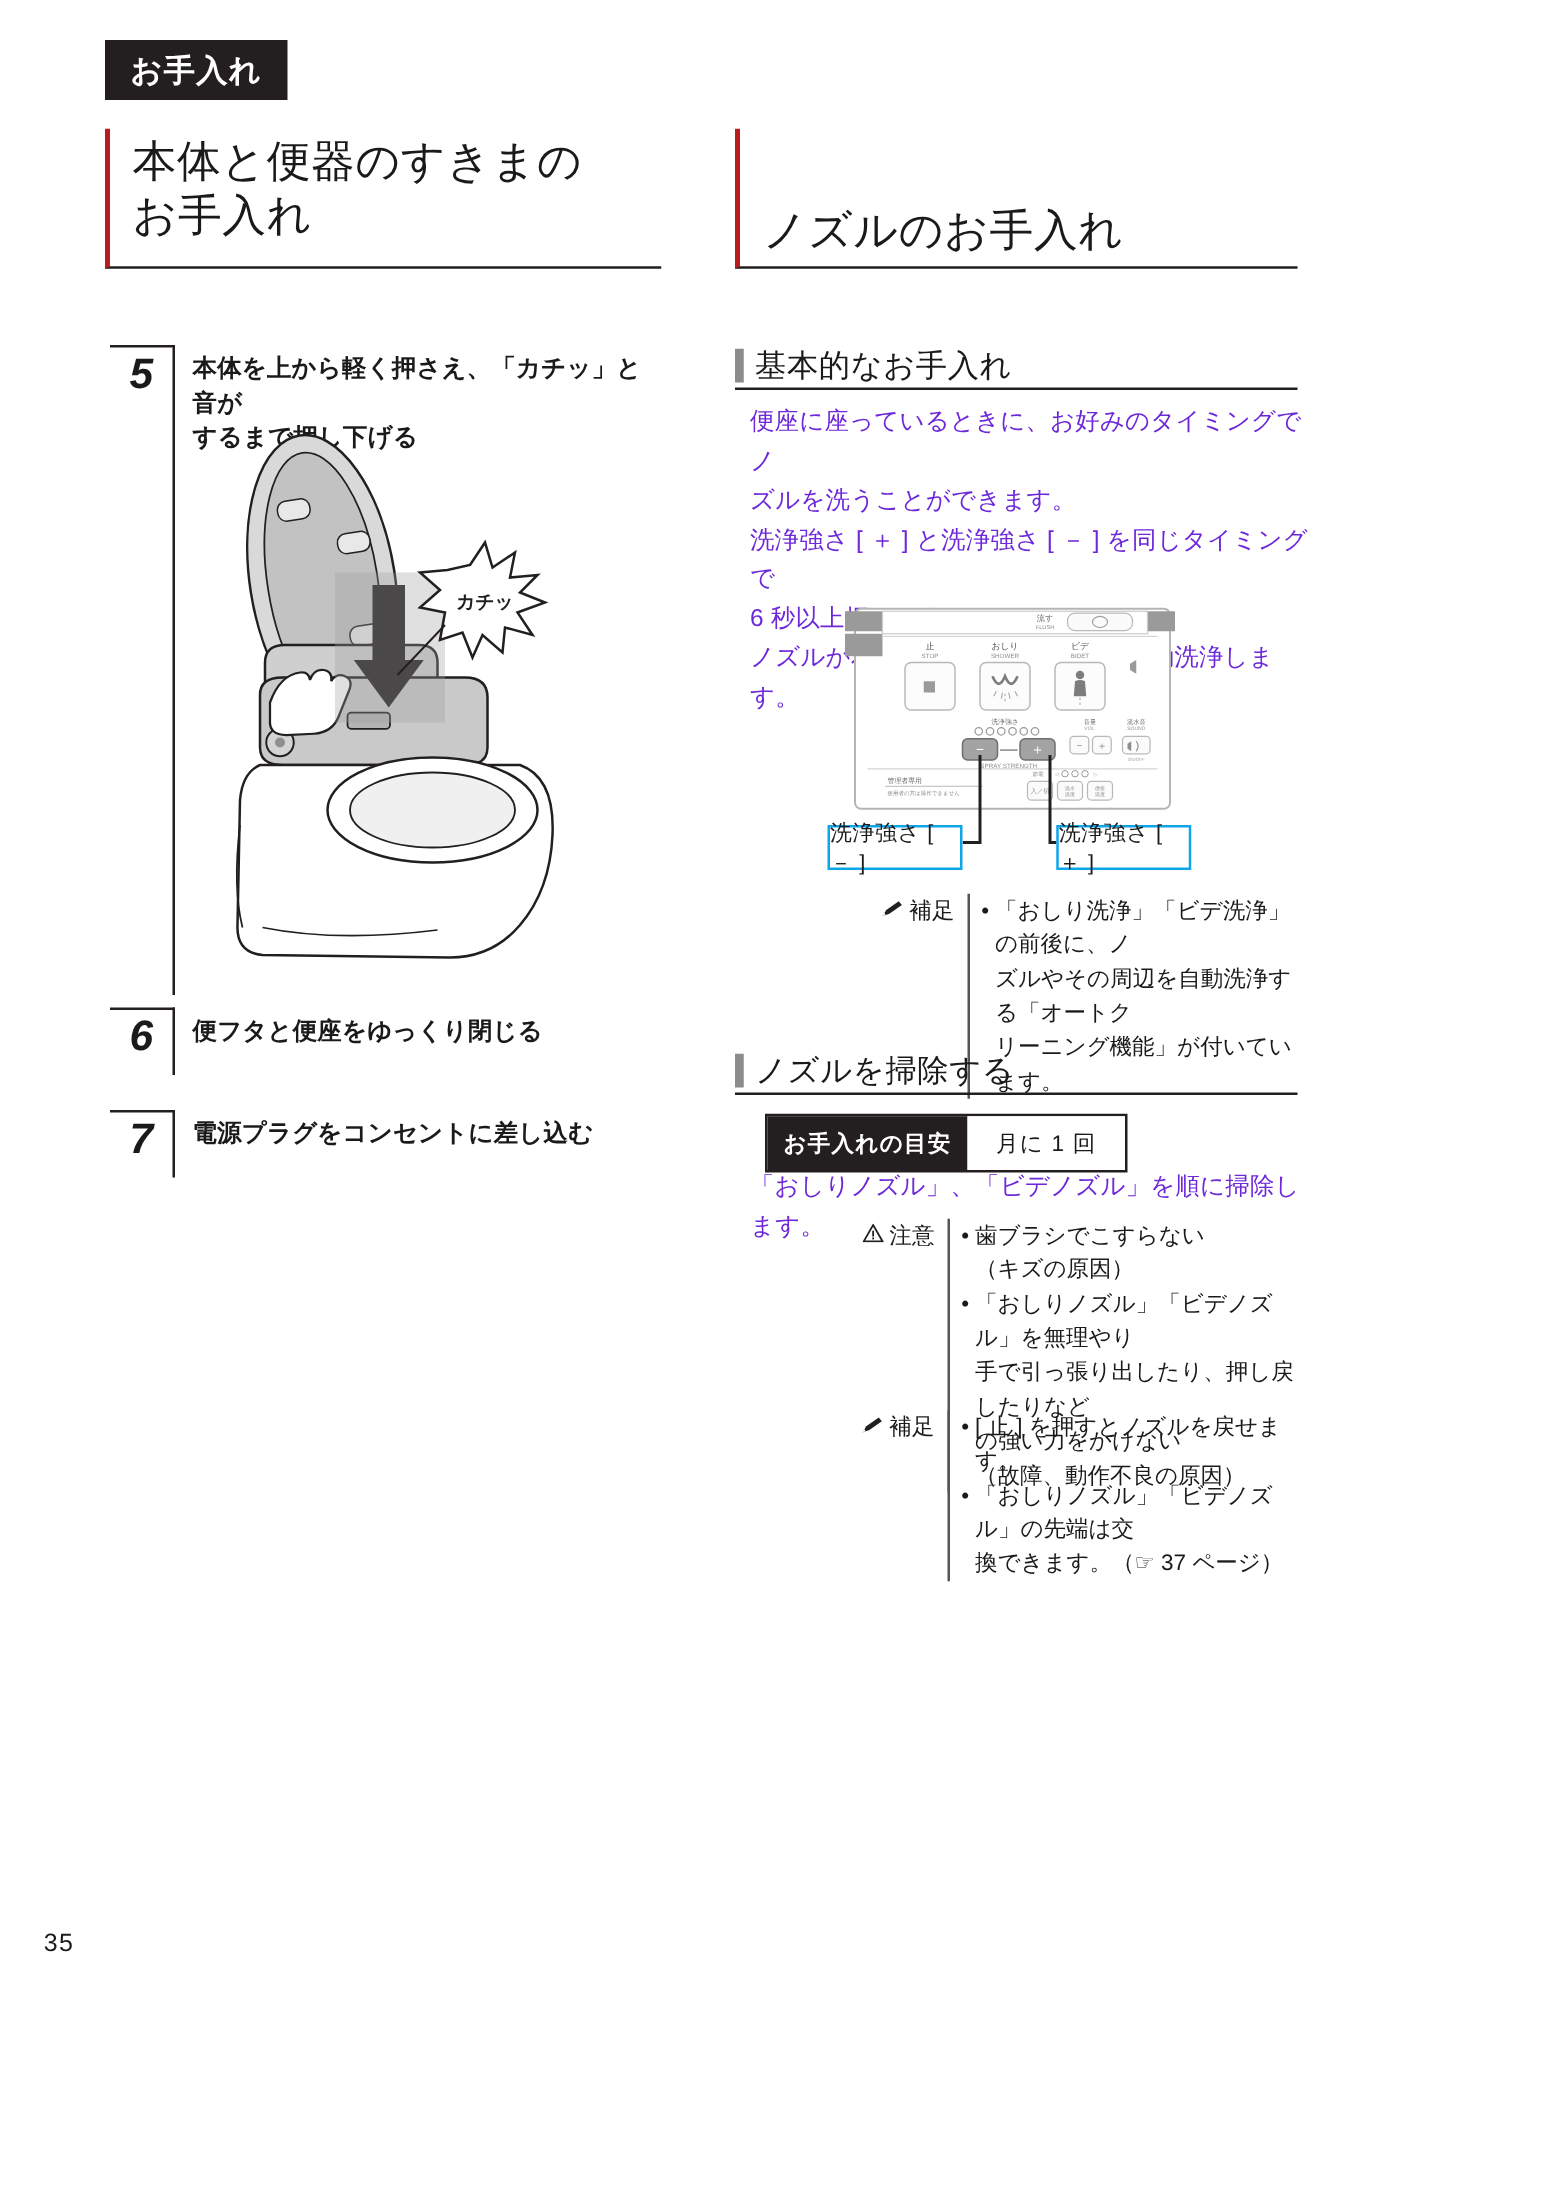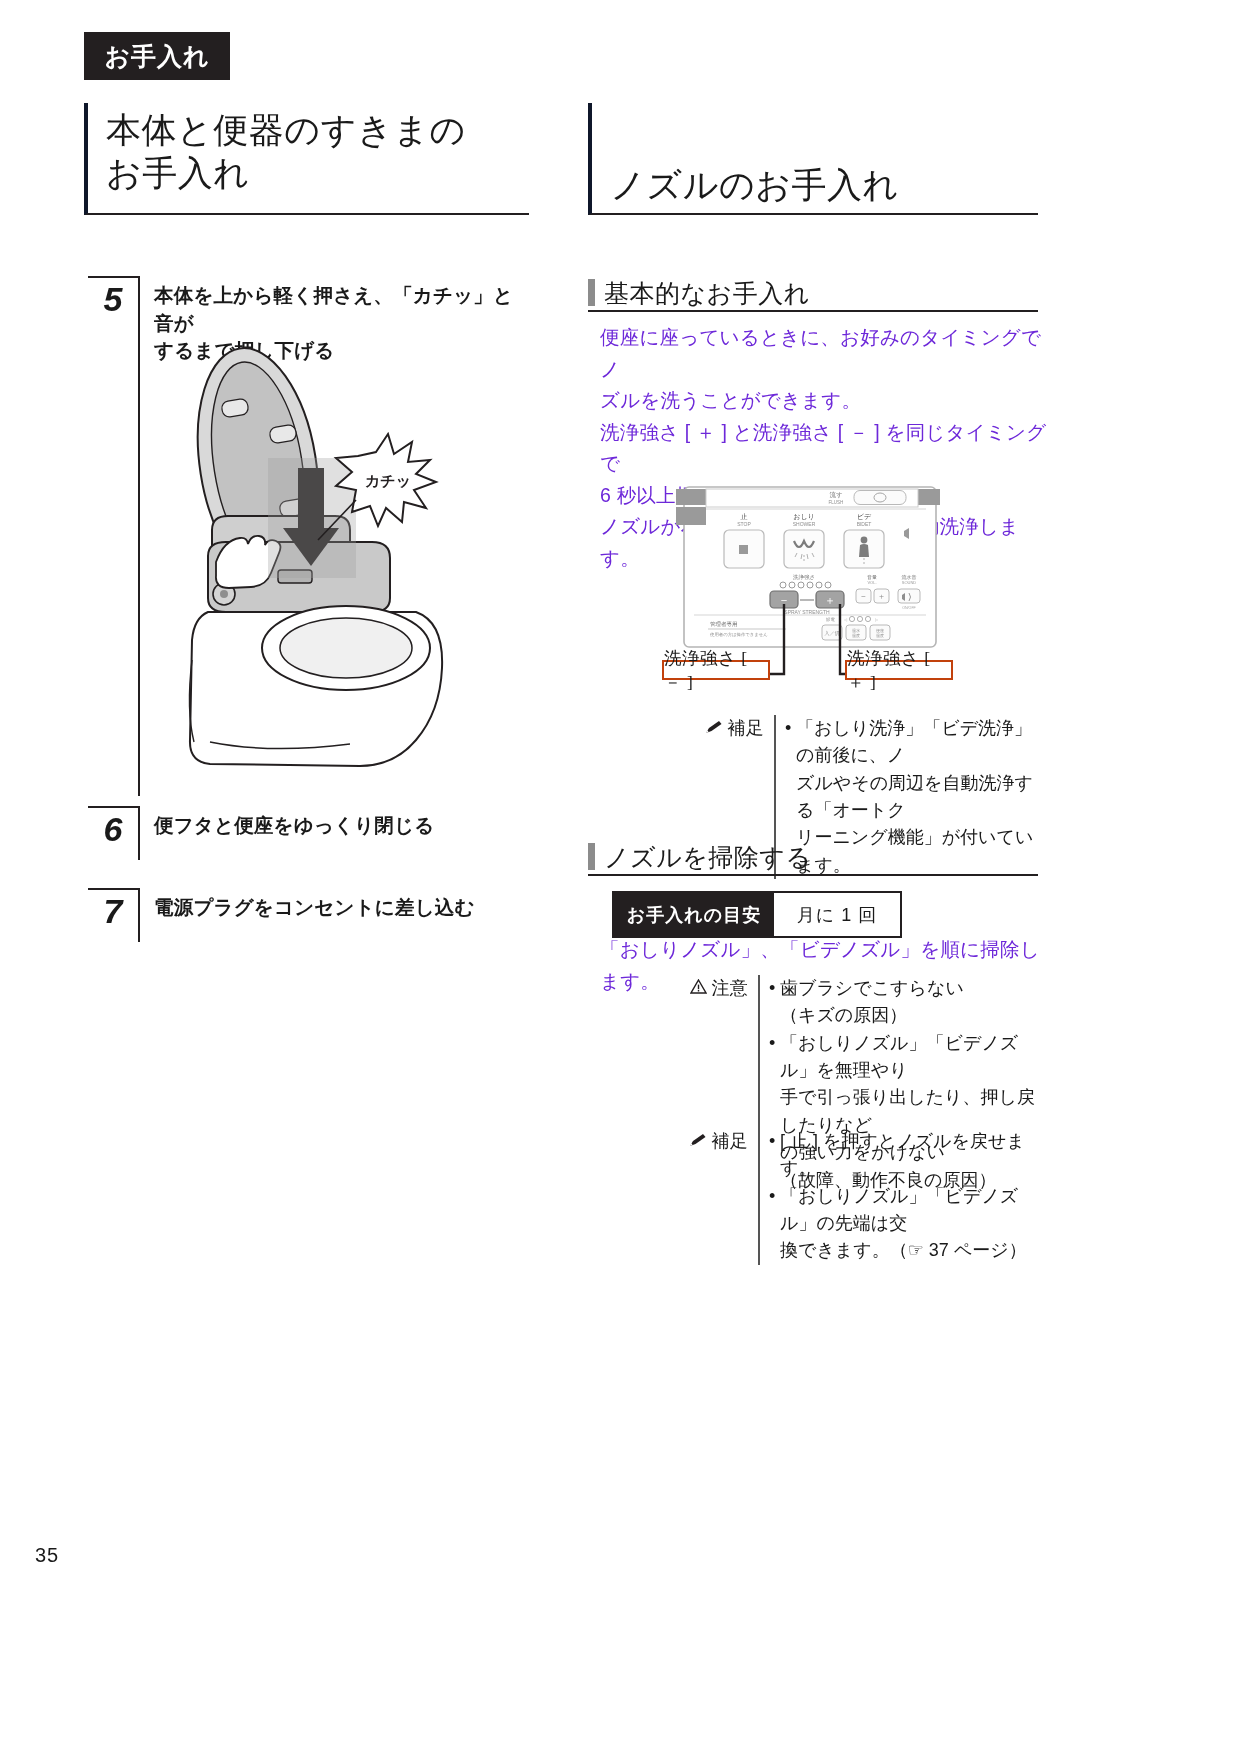--- a/index.html
+++ b/index.html
@@ -28,21 +28,21 @@
     font-weight: bold;
     letter-spacing: 1px;
     display: flex;
     align-items: center;
     justify-content: center;
   }
 
   
   .col-head {
     position: absolute;
-    border-left: 4px solid #0f172a;
+    border-left: 4px solid #b91c1c;
     border-bottom: 2px solid #231f20;
     box-sizing: border-box;
   }
   .col-head .htext {
     font-size: 35px;
     line-height: 1.22;
     letter-spacing: 0.5px;
     padding: 6px 0 8px 18px;
     white-space: pre-line;
     font-weight: 400;
@@ -131,30 +131,29 @@
   
   #remote-figure {
     position: absolute;
     left: 676px; top: 483px;
     width: 266px; height: 168px;
   }
 
   
   .callout-box {
     position: absolute;
-    border: 2px solid #c2410c;
+    border: 2px solid #0ea5e9;
     box-sizing: border-box;
     font-size: 17.5px;
     display: flex;
     align-items: center;
     justify-content: center;
-    height: 20px;
+    height: 36px;
     background: #fff;
     letter-spacing: 0.5px;
-    font-family: Liberation Serif, serif;
   }
   #callout-minus { left: 662px; top: 660px; width: 108px; }
   #callout-plus  { left: 845px; top: 660px; width: 108px; }
   #callout-lines { position: absolute; left: 650px; top: 600px; width: 330px; height: 80px; }
 
   
   .note {
     position: absolute;
     display: flex;
     align-items: flex-start;

